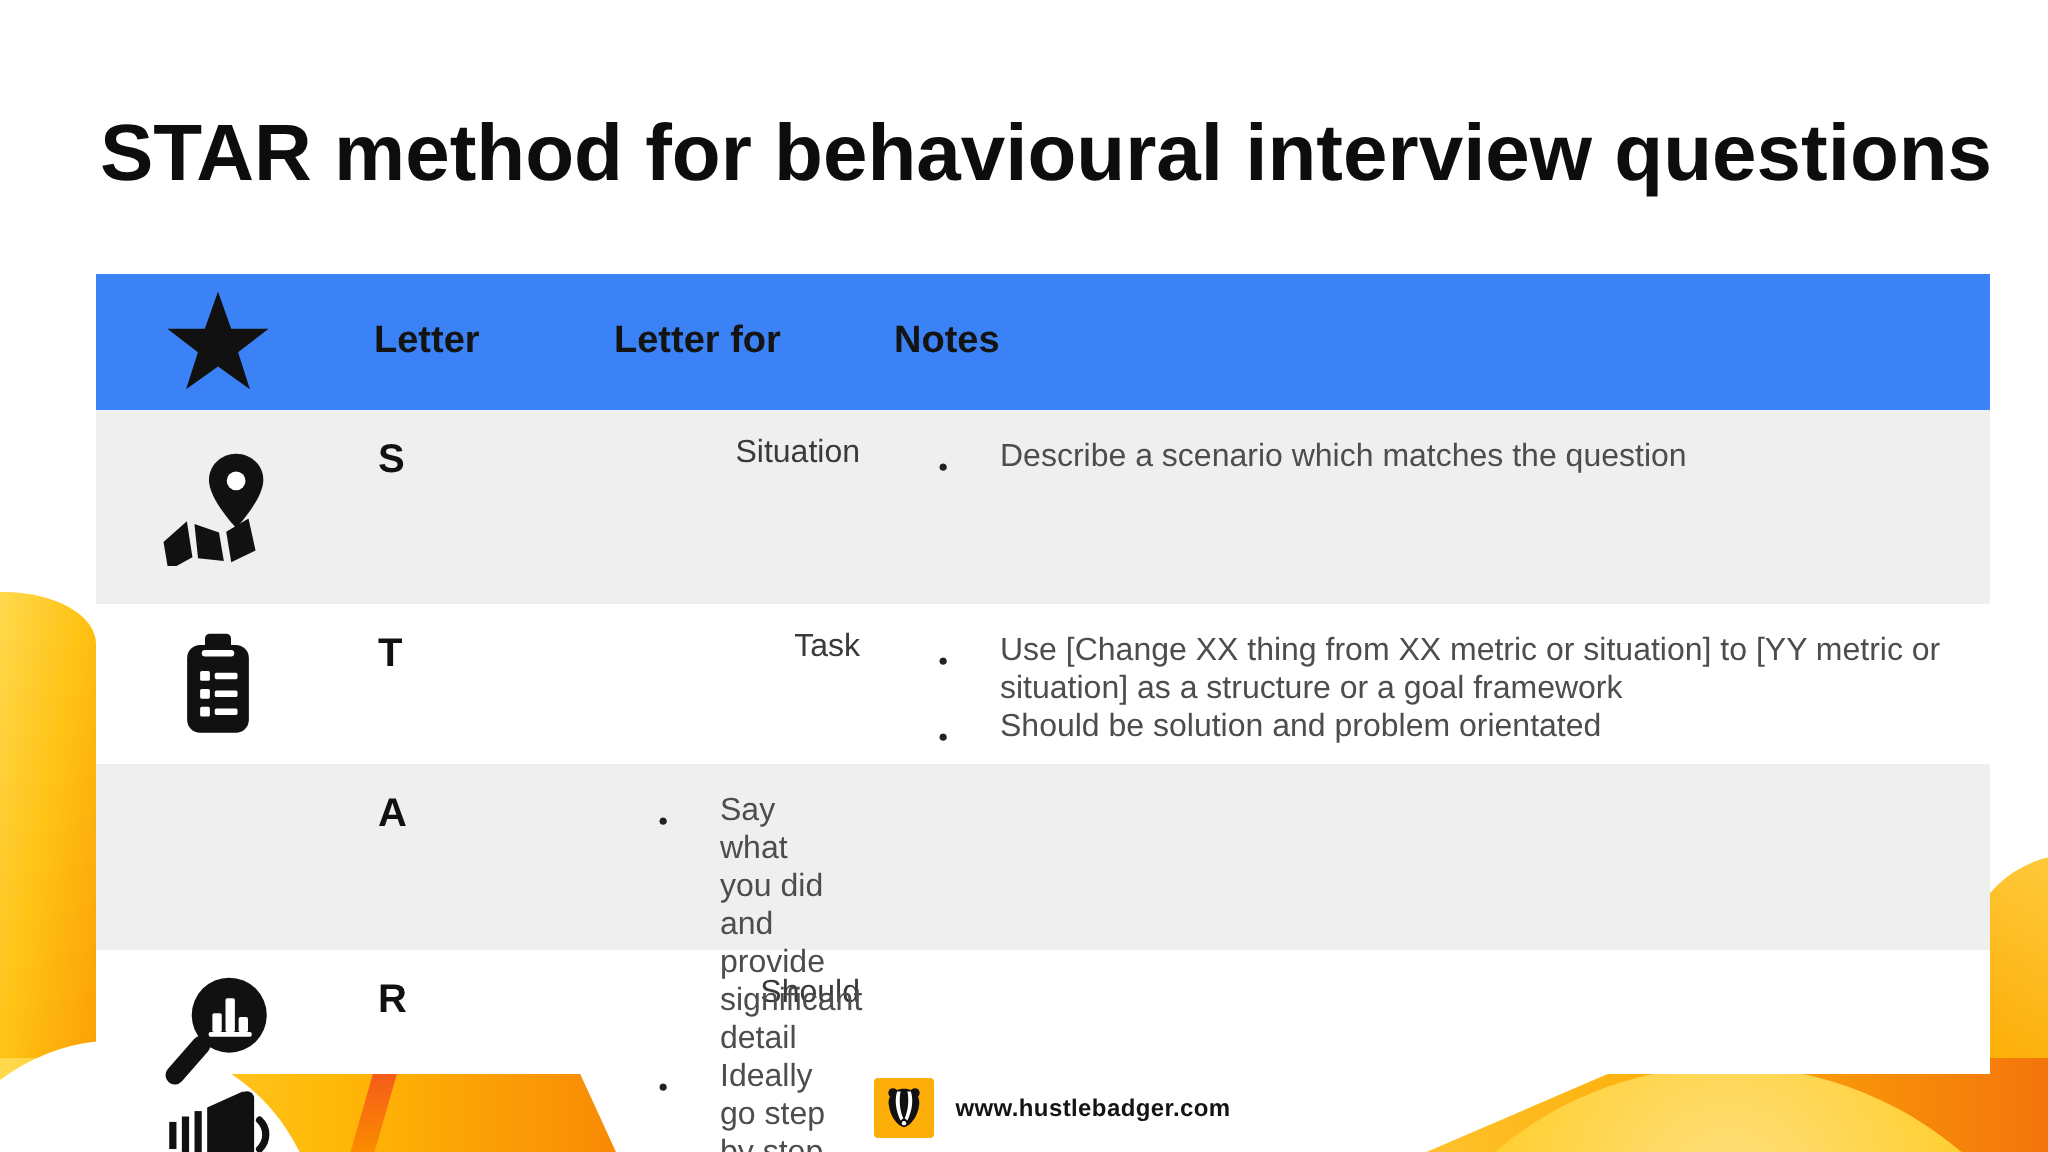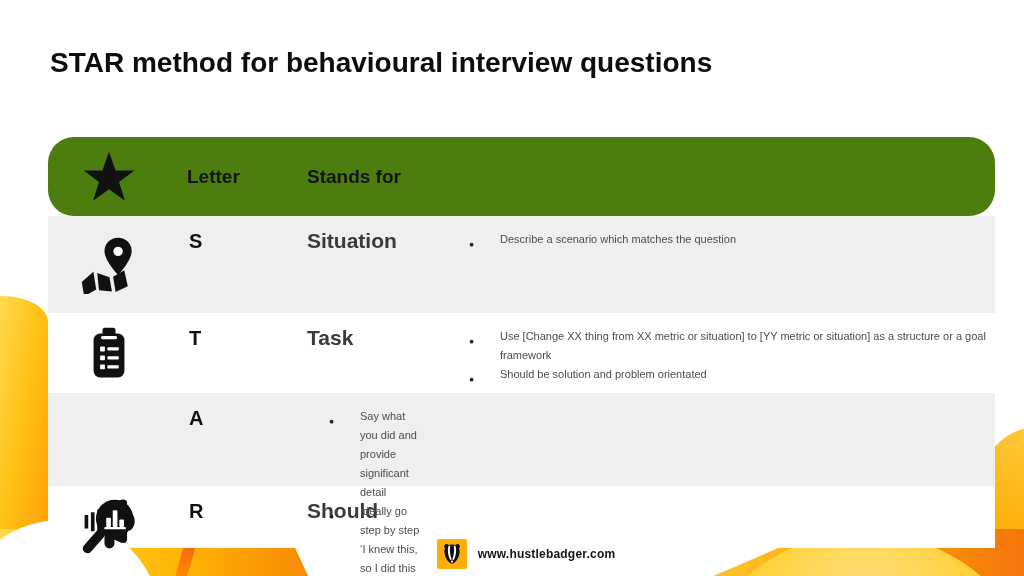--- a/index.html
+++ b/index.html
@@ -39,53 +39,53 @@
     right:-20px;bottom:-317px;width:360px;height:360px;border-radius:50%;
     background:radial-gradient(circle at 50% 18%,#FFE082 0%,#FFCD28 38%,#FDAE08 72%,#F98E04 100%);
   }
   #deco-right-sliver{
     right:-74px;top:428px;width:132px;height:215px;border-radius:50%;
     background:linear-gradient(210deg,#FFD34D 0%,#FDAE08 55%,#F4750B 100%);
   }
   
   #page-title{
     position:absolute;left:50px;top:28px;z-index:2;
-    font-size:28px;font-weight:800;color:#0d0d0d;letter-spacing:0px;
+    font-size:40px;font-weight:800;color:#0d0d0d;letter-spacing:0px;
   }
   
   #star-table{
     position:absolute;left:48px;top:137px;width:947px;z-index:2;
   }
   .t-row{
     display:grid;
     grid-template-columns:122px 120px 140px 1fr;
     align-items:start;
   }
   .t-head{
-    height:79px;background:#4d7c0f;align-items:center;border-radius:26px;
+    height:68px;background:#3b82f6;align-items:center;
   }
   .t-head .h-label{
     font-size:19px;font-weight:700;color:#141414;padding-left:17px;
   }
   .icon-cell{
     display:flex;justify-content:center;align-items:center;height:100%;
   }
   .row-s{height:97px;background:#EFEFEF;}
   .row-t{height:80px;background:#ffffff;}
   .row-a{height:93px;background:#EFEFEF;}
   .row-r{height:62px;background:#ffffff;}
   .cell-letter{
     font-size:20px;font-weight:700;color:#111;padding:14px 0 0 19px;
   }
   .cell-stands{
-    font-size:21px;font-weight:700;color:#3a3a3a;padding:13px 0 0 17px;
+    font-size:16px;font-weight:400;color:#3a3a3a;padding:13px 0 0 17px;text-align:right;
   }
   .cell-notes ul{
     margin:0;padding:14px 8px 0 70px;list-style:none;
-    font-size:11px;line-height:19px;color:#4d4d4d;
+    font-size:16px;line-height:19px;color:#4d4d4d;
     max-width:560px;
   }
   .cell-notes li{position:relative;}
   .cell-notes li::before{
     content:"\25CF";font-size:8.5px;position:absolute;left:-31px;top:5px;color:#222;
   }
   .row-icon svg{display:block;}
   
   #footer-bar{
     position:absolute;left:0;right:0;bottom:7px;z-index:2;
@@ -112,21 +112,22 @@
 
 <div id="star-table">
 
   <div class="t-row t-head">
     <div class="icon-cell">
       <svg width="54" height="54" viewBox="0 0 64 64">
         <polygon fill="#111" points="32,2 39.8,24.2 62,24.2 43.9,38 50.9,60 32,46.5 13.1,60 20.1,38 2,24.2 24.2,24.2"></polygon>
       </svg>
     </div>
     <div class="h-label">Letter</div>
-    <div class="h-label">Stands for</div>
+    <div class="h-label">Letter for</div>
+    <div class="h-label">Notes</div>
   </div>
 
   <div class="t-row row-s">
     <div class="icon-cell row-icon">
       <svg width="58" height="58" viewBox="0 0 64 64">
         <g fill="#111">
           <g transform="rotate(-6 28 50)">
             <path d="M2 48 L16 38 L17 58 L3 64 Z"></path>
             <path d="M20 40 L33 46 L34 62 L20 59 Z"></path>
             <path d="M37 46 L50 40 L52 58 L38 63 Z"></path>

